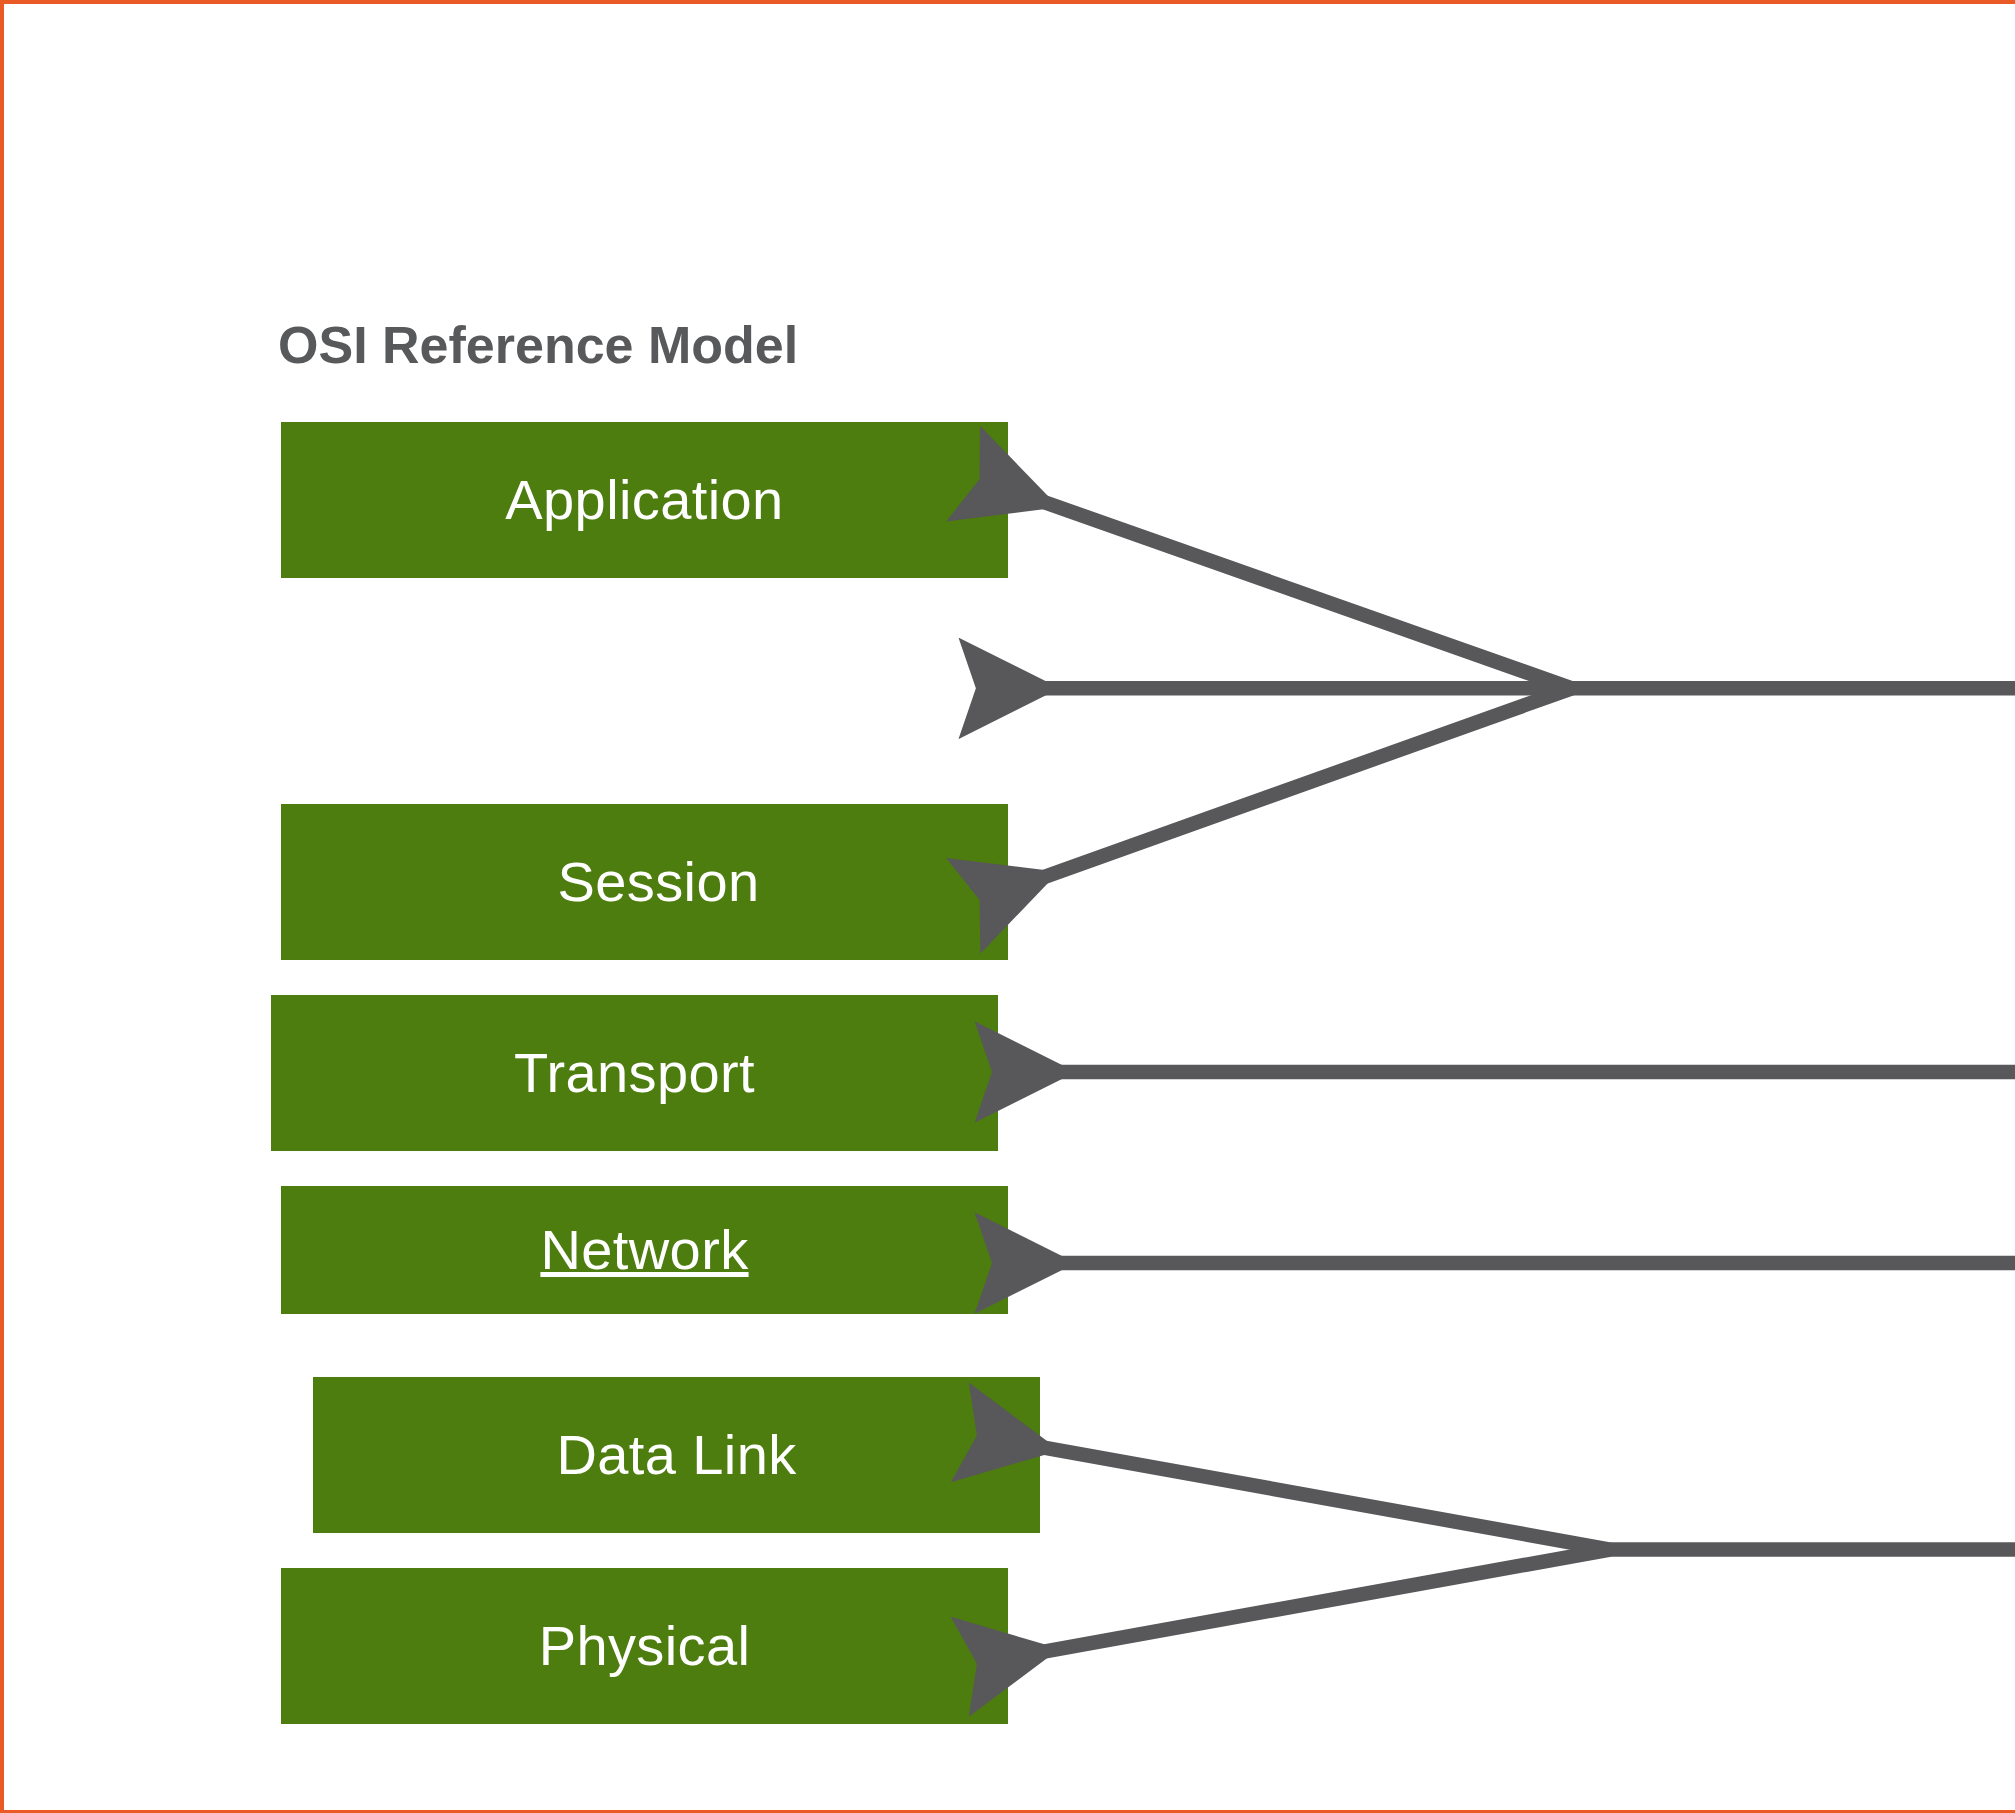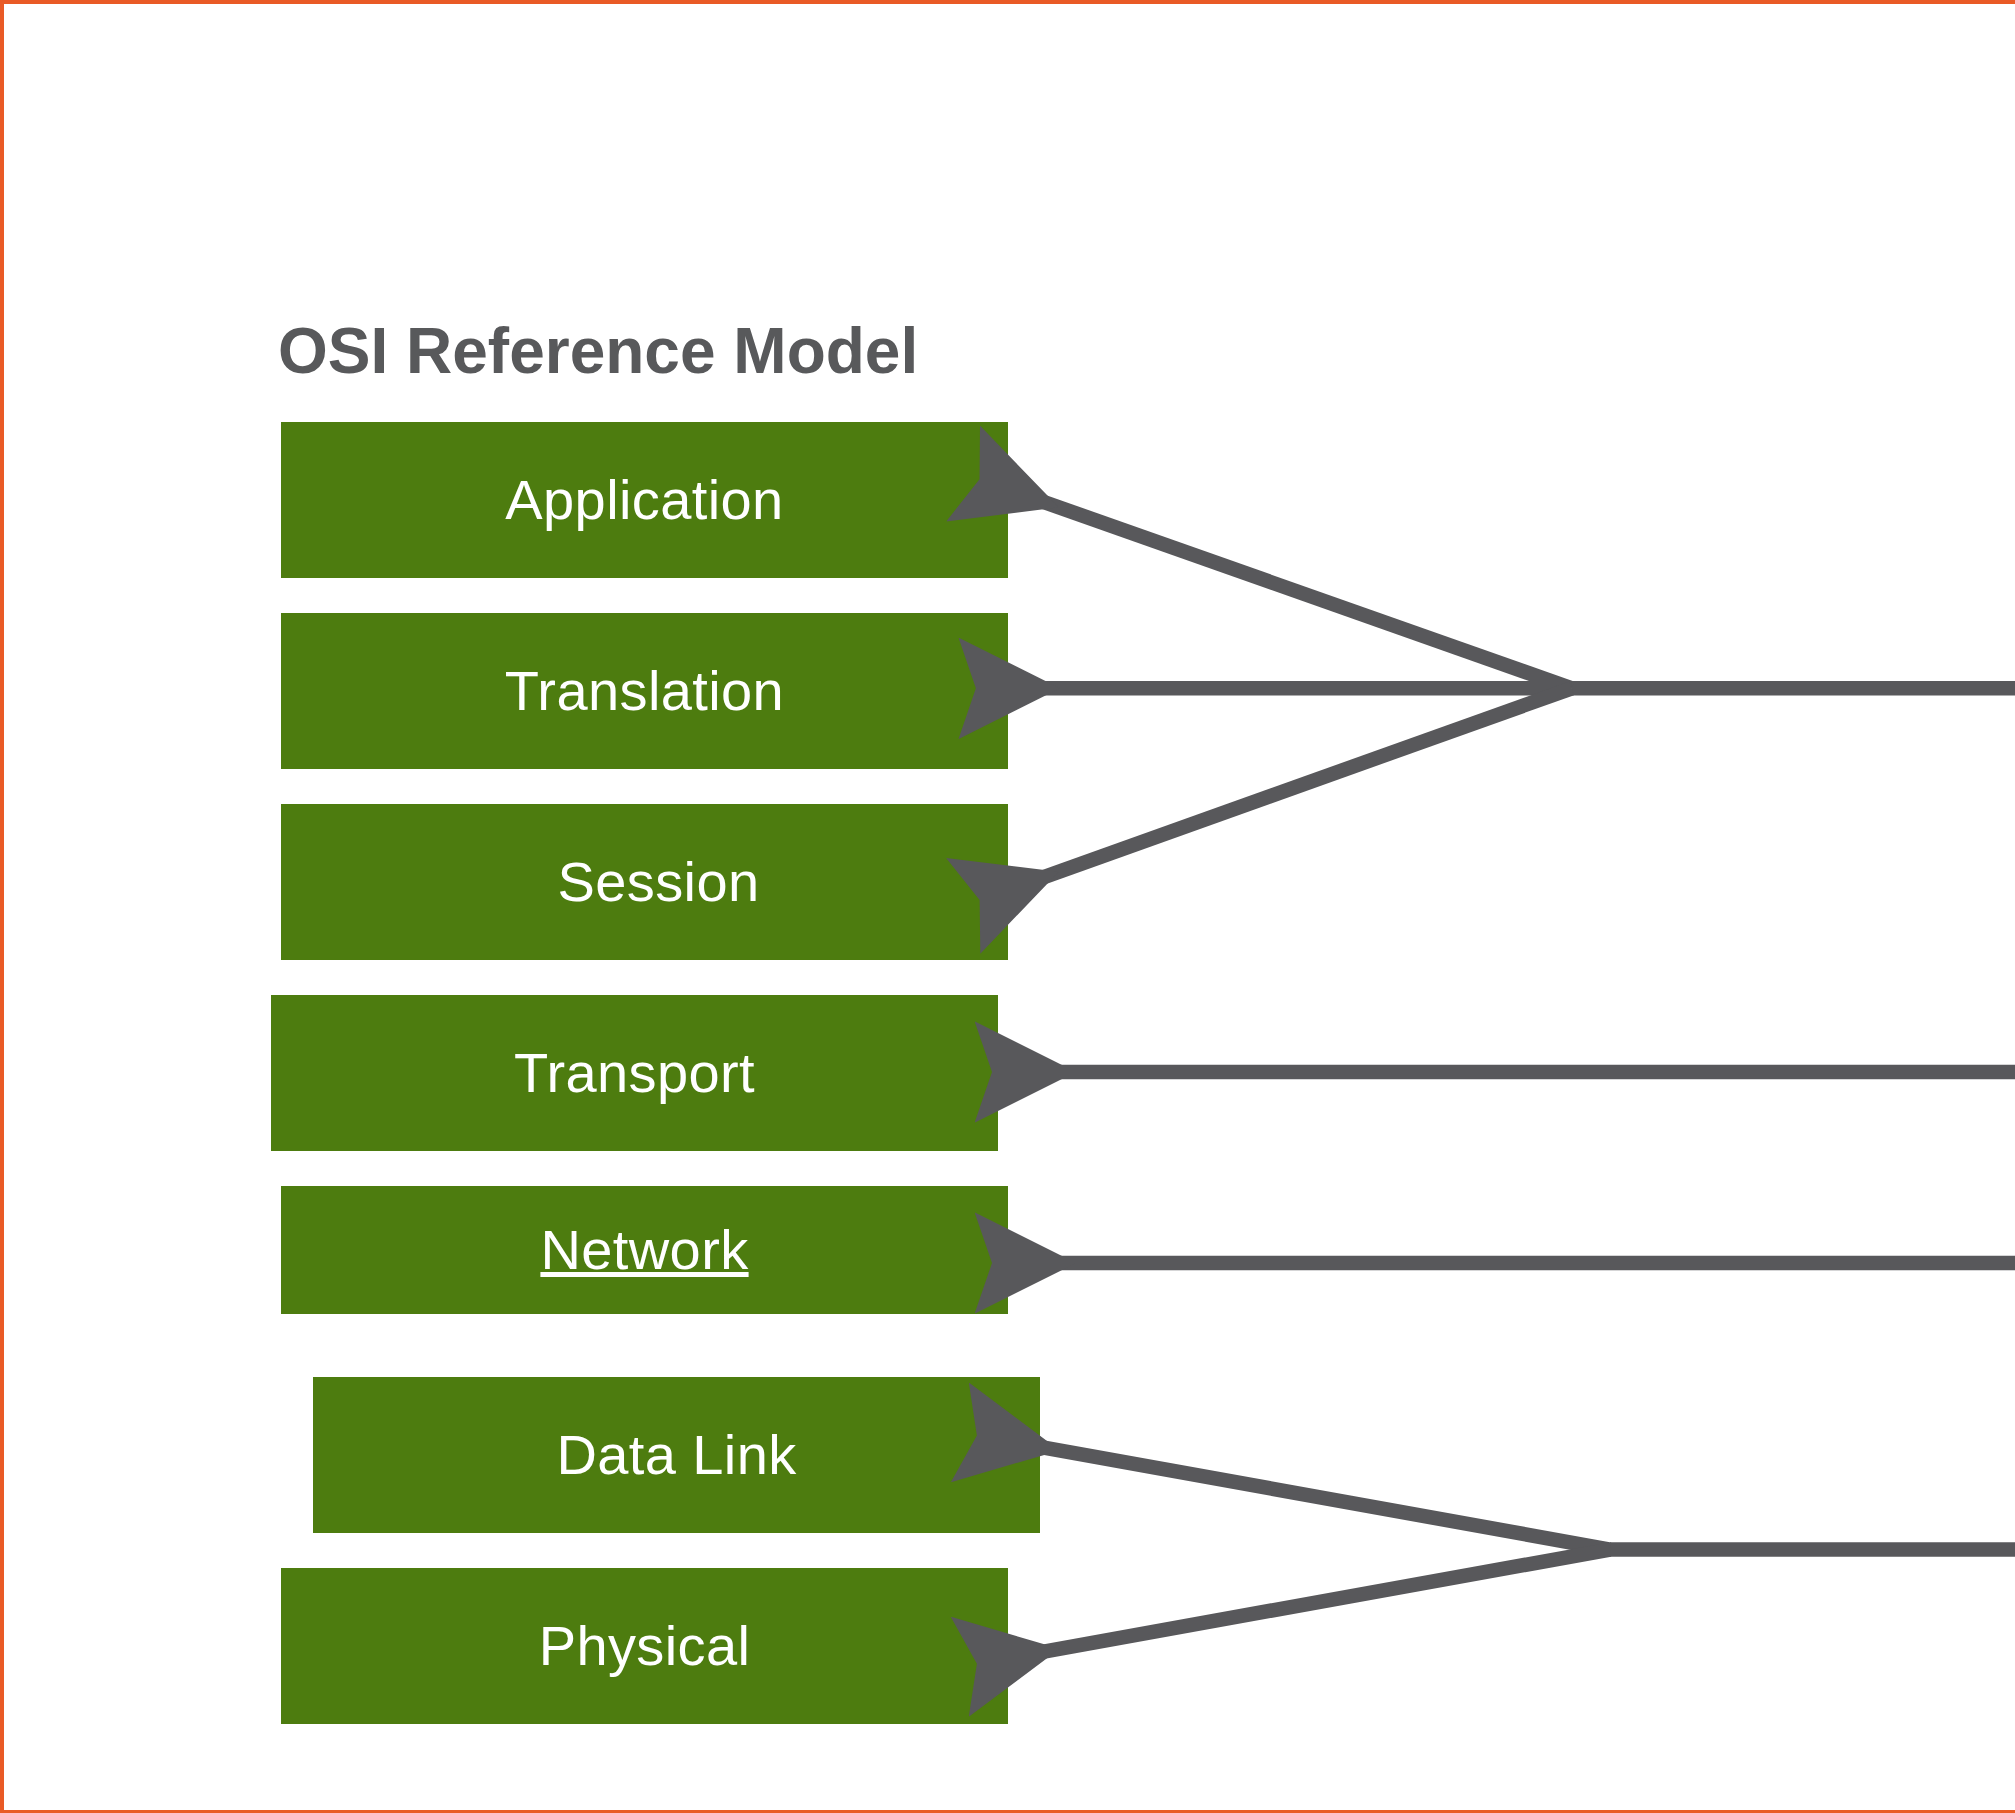--- a/index.html
+++ b/index.html
@@ -20,21 +20,21 @@
     width: 3224px;
     height: 1814px;
     background: #ffffff;
     border: 4.8px solid #e95a26;
   }
 
   
   .col-title {
     position: absolute;
     color: #58595b;
-    font-size: 64px;
+    font-size: 52px;
     font-weight: bold;
     line-height: 1;
     white-space: nowrap;
   }
   #title-osi   { left: 274px;  top: 315px; }
 
   
   .block {
     position: absolute;
     background: #4d7c0f;
@@ -58,21 +58,20 @@
   }
 </style>
 </head>
 <body>
 
 <div id="canvas">
 
   <div class="col-title" id="title-osi">OSI Reference Model</div>
 
   <div class="block" style="left:277px; top:418px; width:727px; height:156px;">Application</div>
-  <div class="block" style="left:277px; top:609px; width:727px; height:156px;">Translation</div>
   <div class="block" style="left:277px; top:800px; width:727px; height:156px;padding-left:28px;">Session</div>
   <div class="block" style="left:267px; top:991px; width:727px; height:156px;">Transport</div>
   <div class="block" style="left:277px; top:1182px; width:727px; height:128px;text-decoration:underline;">Network</div>
   <div class="block" style="left:277px; top:1373px; width:727px; height:156px;margin-left:32px;">Data Link</div>
   <div class="block" style="left:277px; top:1564px; width:727px; height:156px;text-align:center;">Physical</div>
 
   <svg id="arrows" viewBox="0 0 8000 4501">
     <defs>
       <marker id="headR" markerWidth="7" markerHeight="7" refX="5.6" refY="3.5" orient="auto" markerUnits="strokeWidth">
         <path d="M0,0 L7,3.5 L0,7 L1.2,3.5 Z" fill="#58585b"></path>

